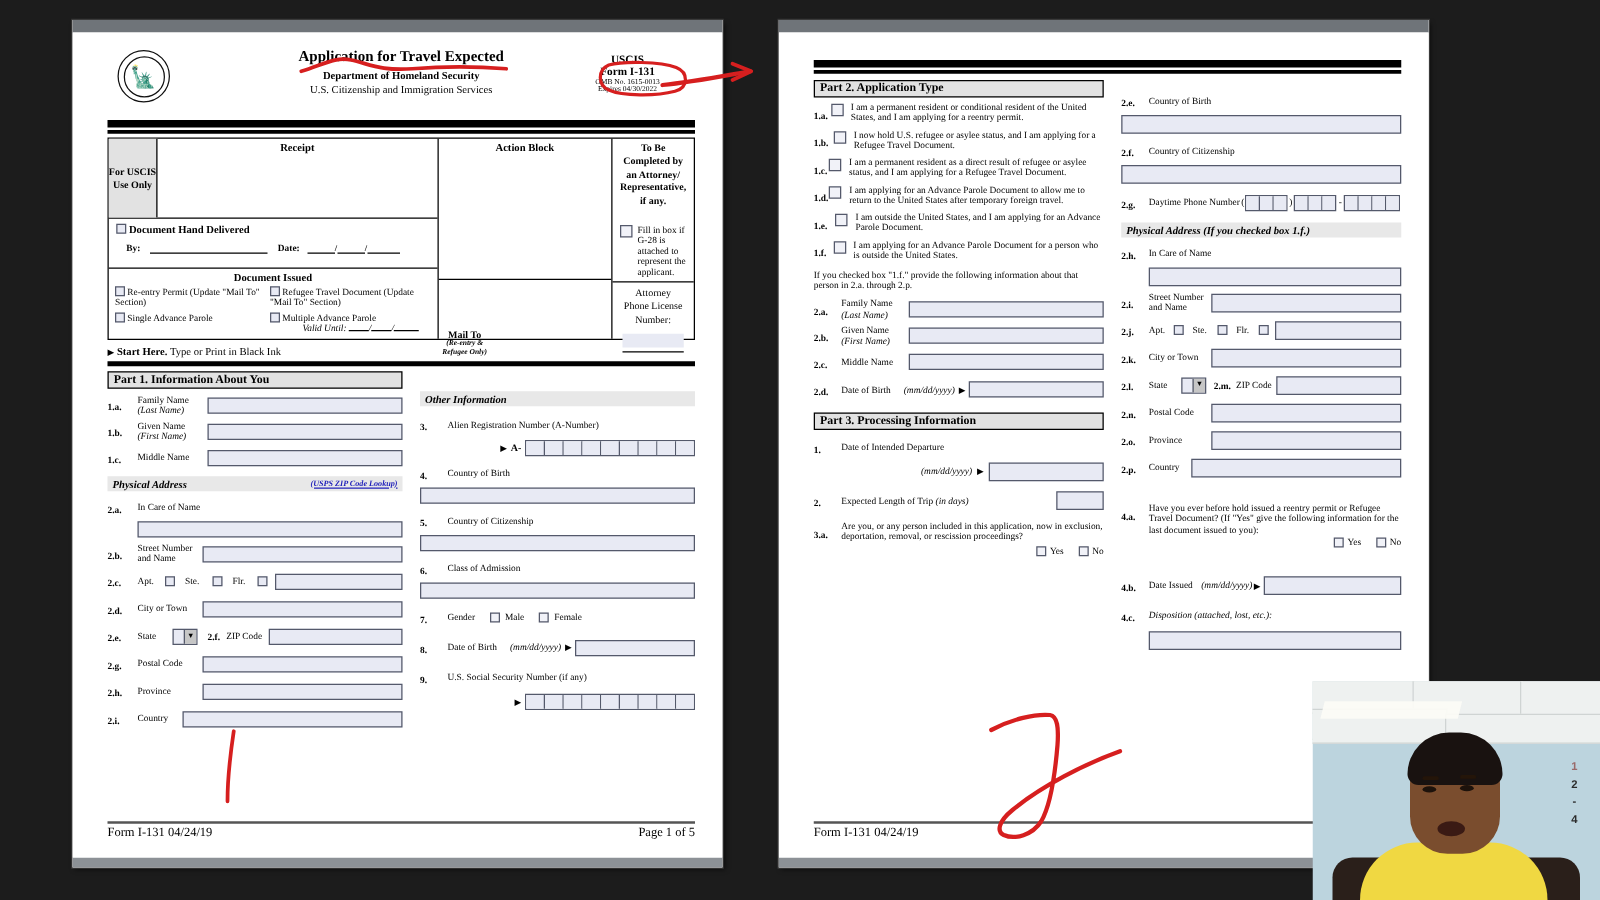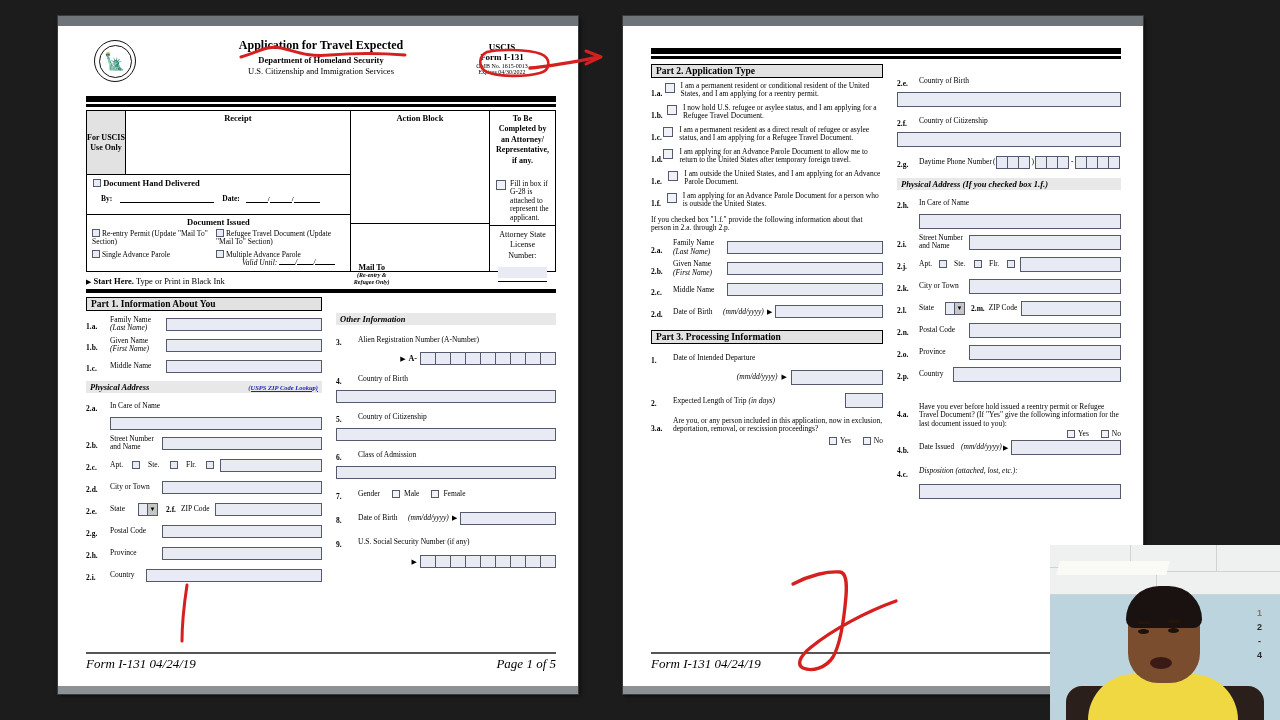--- a/index.html
+++ b/index.html
@@ -69,21 +69,21 @@
 
   
   .gbox{border:1.4px solid #000;display:flex;}
   .gcol{border-right:1.4px solid #000;box-sizing:border-box;}
   .gcol:last-child{border-right:none;}
   .ghead{text-align:center;font-weight:bold;font-size:8.5px;padding:2px 0;}
   .hl{border-bottom:1.4px solid #000;}
 
   .footer{position:absolute;left:28px;right:22px;bottom:14px;}
   .footer .fline{height:2px;background:#555;}
-  .footer .frow{display:flex;justify-content:space-between;font-size:13px;margin-top:2px;font-style:italic;}
+  .footer .frow{display:flex;justify-content:space-between;font-size:10px;margin-top:2px;}
 
   
   .ink{position:absolute;left:0;top:0;width:1280px;height:720px;pointer-events:none;}
 
   
   .cam{position:absolute;left:1050px;top:545px;width:230px;height:175px;overflow:hidden;}
   .cam .wall{position:absolute;inset:0;background:#bcd4de;}
   .cam .ceil{position:absolute;left:0;top:0;width:100%;height:46px;background:#dfe3e2;
              border-bottom:1px solid #c3c9c8;}
   .cam .tile{position:absolute;background:#eef1f0;border:1px solid #cfd4d3;}
@@ -207,21 +207,21 @@
 
           <div class="gcol" style="flex:1;display:flex;flex-direction:column;">
             <div style="flex:0 0 112px;padding:3px 6px;box-sizing:border-box;" class="hl">
               <div style="text-align:center;font-weight:bold;font-size:8px;line-height:1.3;">To Be Completed by an Attorney/ Representative, if any.</div>
               <div class="row" style="margin-top:14px;align-items:flex-start;">
                 <span class="cbx plain" style="width:10px;height:10px;margin-right:4px;flex:0 0 auto;"></span>
                 <span class="lbl">Fill in box if G-28 is attached to represent the applicant.</span>
               </div>
             </div>
             <div style="flex:1;padding:4px 8px;box-sizing:border-box;text-align:center;">
-              <div style="font-size:8px;line-height:1.3;">Attorney State License Number:</div>
+              <div style="font-size:8px;line-height:1.3;">Attorney Phone License Number:</div>
               <div style="height:11px;background:#e8eaf4;margin-top:6px;"></div>
               <div style="border-bottom:1px solid #000;margin-top:3px;"></div>
             </div>
           </div>
         </div>
 
         <div style="font-size:8.5px;margin-top:4px;">
           <span class="arrow">▶</span>
           <span class="bld">Start Here.</span>
           <span>Type or Print in Black Ink</span>
@@ -637,21 +637,21 @@
                 <div class="lbl" style="flex:1;">Have you ever before hold issued a reentry permit or Refugee Travel Document? (If "Yes" give the following information for the last document issued to you):</div>
               </div>
               <div class="row" style="justify-content:flex-end;margin-top:2px;">
                 <span class="cbx plain"></span>
                 <span class="lbl" style="margin-left:3px;">Yes</span>
                 <span class="cbx plain" style="margin-left:12px;"></span>
                 <span class="lbl" style="margin-left:3px;">No</span>
               </div>
             </div>
 
-            <div class="row" style="margin-top:0;">
+            <div class="row" style="margin-top:21px;">
               <div style="width:22px;"><span class="num">4.b.</span></div>
               <div class="lbl" style="width:42px;">Date Issued</div>
               <div class="lbl it" style="width:42px;">(mm/dd/yyyy)</div>
               <span class="arrow">▶</span>
               <div class="fld tall" style="flex:1;margin-left:3px;"></div>
             </div>
 
             <div style="margin-top:6px;">
               <div class="row">
                   <div style="width:22px;"><span class="num">4.c.</span></div>

